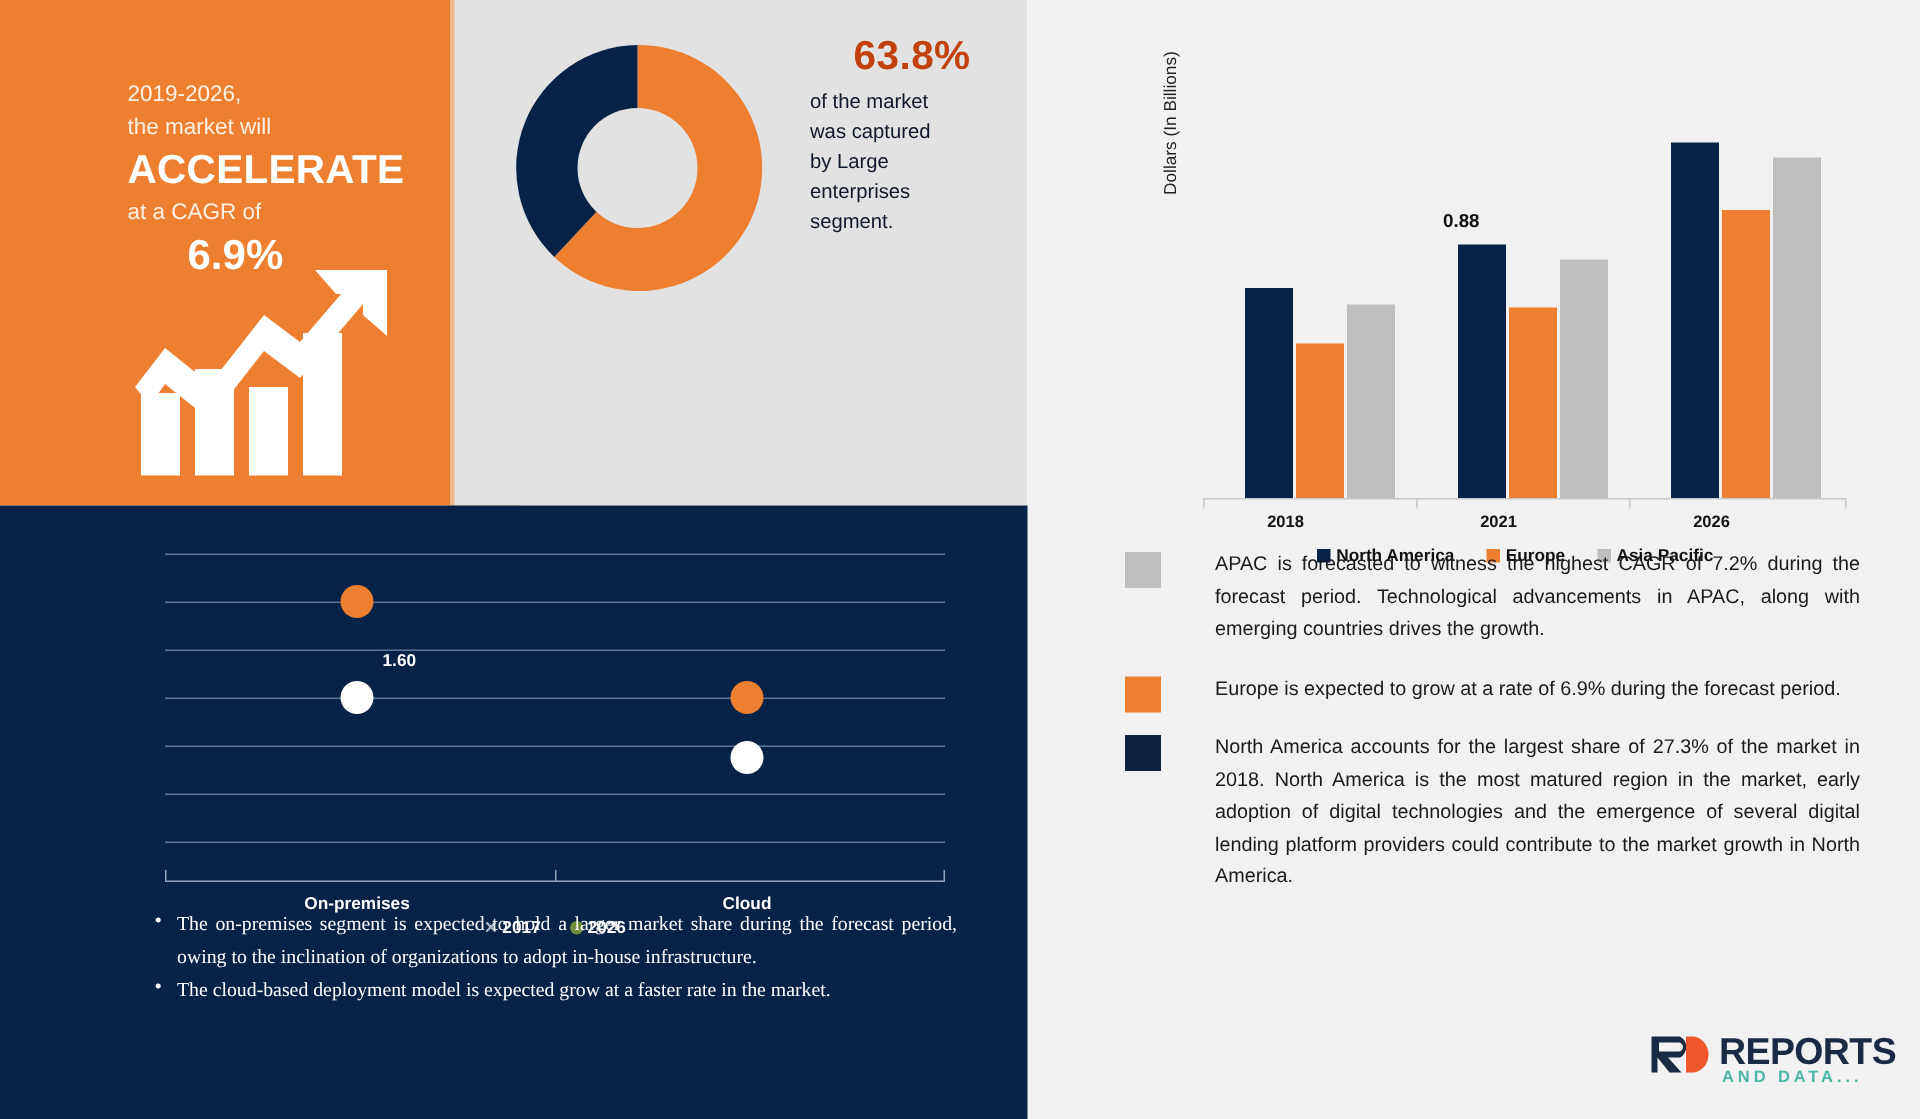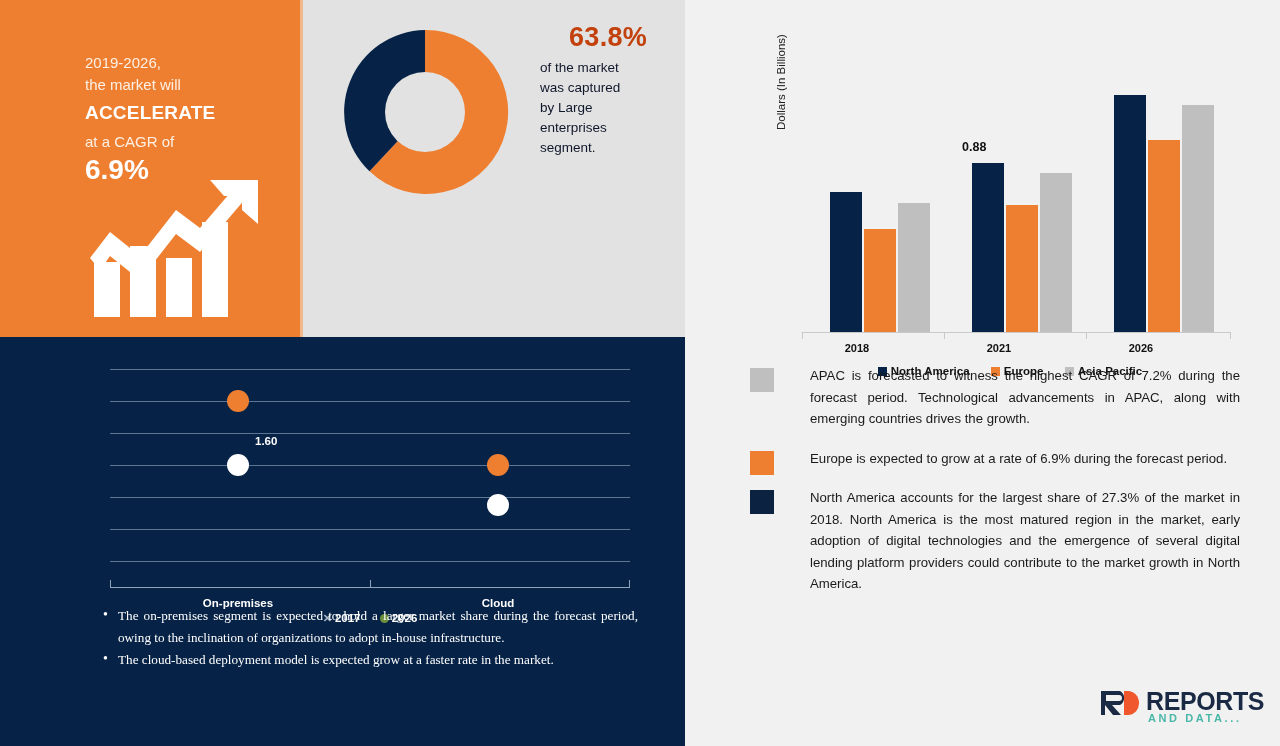--- a/index.html
+++ b/index.html
@@ -16,25 +16,25 @@
   .left-col { position:absolute; left:0; top:0; width:685px; height:746px; }
 
   .orange-panel {
     position:absolute; left:0; top:0; width:347px; height:337px;
     background:#ef7f30;
   }
   .accel-text { position:absolute; left:85px; top:52px; width:200px; color:#ffffff; }
   .accel-line1 { font-size:15px; line-height:22px; color:#fdf0e4; }
   .accel-line2 { font-size:15px; line-height:22px; color:#fdf0e4; }
   .accel-big {
-    font-size:19px; font-weight:700; letter-spacing:0.2px; line-height:34px;
+    font-size:27px; font-weight:700; letter-spacing:0.2px; line-height:34px;
     color:#ffffff;
   }
   .accel-line3 { font-size:15px; line-height:24px; color:#fdf0e4; }
-  .accel-pct { font-size:28px; font-weight:700; line-height:32px; color:#ffffff; }
+  .accel-pct { font-size:28px; font-weight:700; line-height:32px; color:#ffffff;margin-left:40px; }
 
   .growth-icon { position:absolute; left:88px; top:180px; width:180px; height:140px; }
 
   .gray-panel {
     position:absolute; left:300px; top:0; width:385px; height:337px;
     background:#e2e2e2;
   }
   .gray-panel::after{
     content:""; position:absolute; left:0; top:0; width:3px; height:337px;
     background:#f0b98c;

